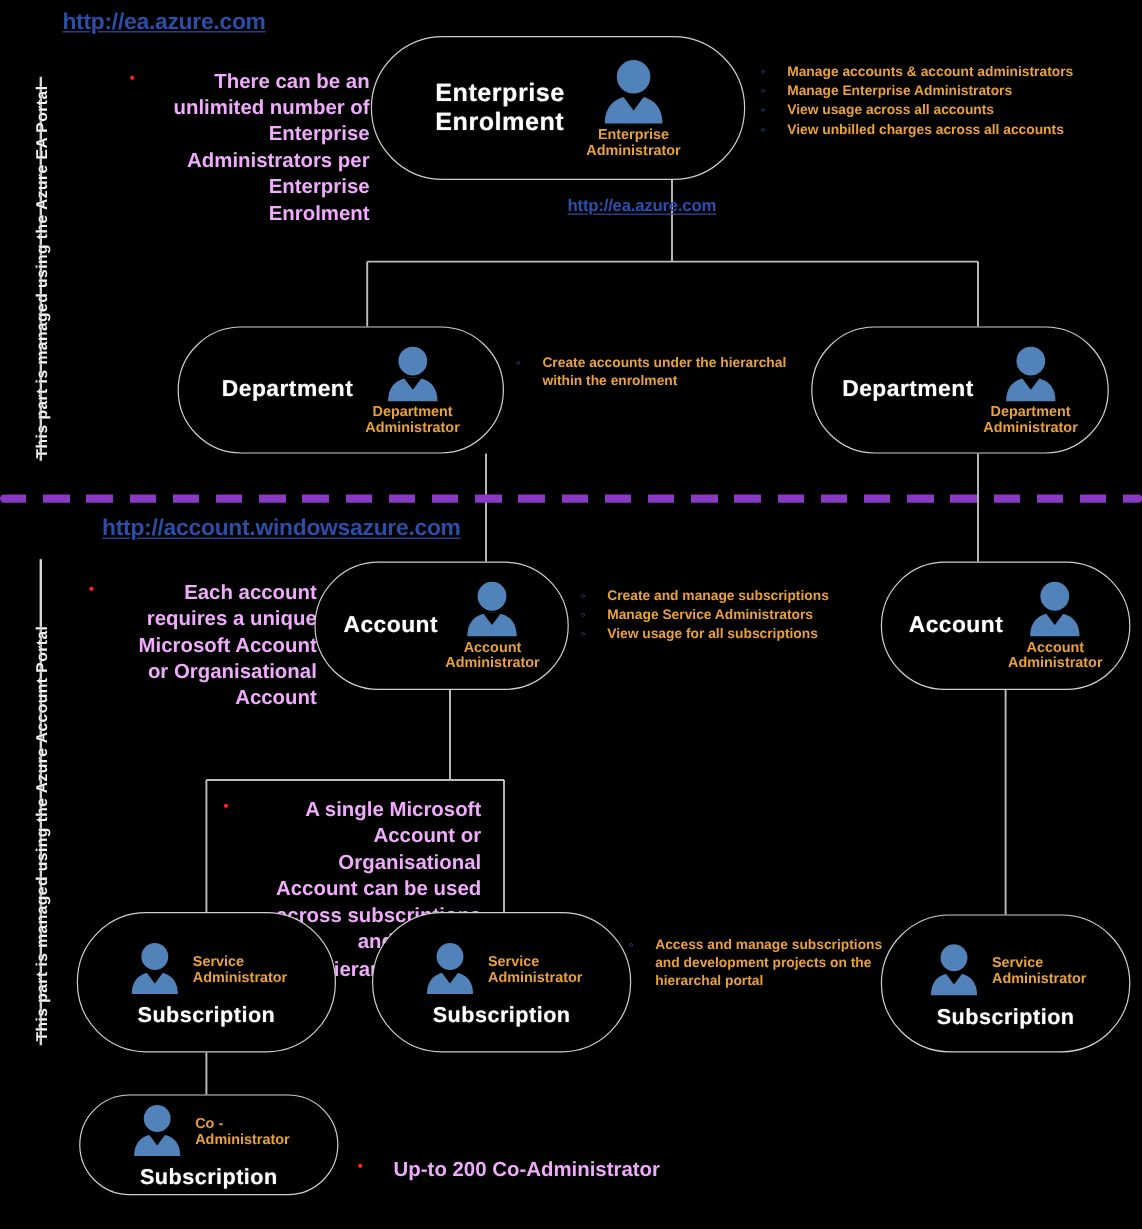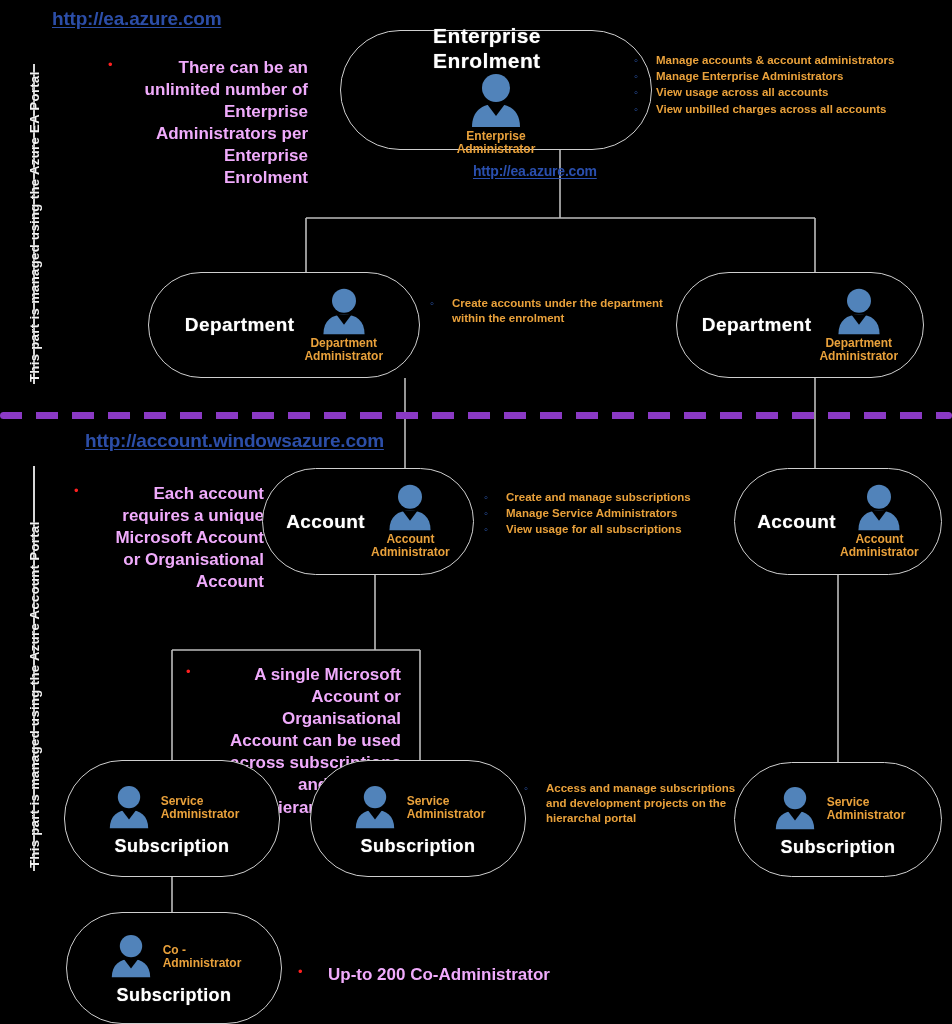--- a/index.html
+++ b/index.html
@@ -178,21 +178,21 @@
   <div class="side-rule" style="left:33px; top:466px; height:405px;"></div>
   <div class="side-label" style="left:27px; top:868px; transform: rotate(-90deg);">This part is managed using the Azure Account Portal</div>
 
   <a class="url" href="#" style="left:52px; top:8px;">http://ea.azure.com</a>
 
   <div class="note" style="left:108px; top:57px; width:200px;">
     <span class="nbul">•</span>
     <span class="ntxt">There can be an unlimited number of Enterprise Administrators per Enterprise Enrolment</span>
   </div>
 
-  <div class="node" style="left:340px; top:30px; width:312px; height:120px; border-radius:60px;flex-direction:column;">
+  <div class="node" style="left:309px; top:30px; width:312px; height:120px; border-radius:60px;">
     <div class="node-title" style="font-size:21px; white-space:pre-line; line-height:1.15; margin-right:18px;">Enterprise
 Enrolment</div>
     <div class="role">
       <svg class="person" width="60" height="56" viewBox="0 0 60 56">
         <circle cx="30" cy="15" r="14" fill="#5183ba"></circle>
         <path d="M6,54 C6,38 16,31 30,31 C44,31 54,38 54,54 Z" fill="#5183ba"></path>
         <path d="M21,31 L30,43 L39,31 Z" fill="#000"></path>
       </svg>
       <div class="role-label">Enterprise
 Administrator</div>
@@ -229,21 +229,21 @@
         <path d="M21,31 L30,43 L39,31 Z" fill="#000"></path>
       </svg>
       <div class="role-label">Department
 Administrator</div>
     </div>
   </div>
 
   <ul class="bullets" style="left:430px; top:296px; width:246px;">
     <li>
       <span class="bul">◦</span>
-      <span class="btxt">Create accounts under the department within the enrolment</span>
+      <span class="btxt">Create accounts under the hierarchal within the enrolment</span>
     </li>
   </ul>
 
   <div class="node" style="left:676px; top:272px; width:248px; height:106px; border-radius:53px;">
     <div class="node-title" style="font-size:19px; margin-right:8px;">Department</div>
     <div class="role">
       <svg class="person" width="52" height="48" viewBox="0 0 60 56">
         <circle cx="30" cy="15" r="14" fill="#5183ba"></circle>
         <path d="M6,54 C6,38 16,31 30,31 C44,31 54,38 54,54 Z" fill="#5183ba"></path>
         <path d="M21,31 L30,43 L39,31 Z" fill="#000"></path>
@@ -347,21 +347,21 @@
         <circle cx="30" cy="15" r="14" fill="#5183ba"></circle>
         <path d="M6,54 C6,38 16,31 30,31 C44,31 54,38 54,54 Z" fill="#5183ba"></path>
         <path d="M21,31 L30,43 L39,31 Z" fill="#000"></path>
       </svg>
       <div class="role-label" style="text-align:left;">Service
 Administrator</div>
     </div>
     <div class="node-title" style="font-size:18px; margin-top:6px;">Subscription</div>
   </div>
 
-  <div class="node" style="left:66px; top:912px; width:216px; height:112px; border-radius:56px; flex-direction:column; gap:0;">
+  <div class="node" style="left:66px; top:912px; width:216px; height:84px; border-radius:56px; flex-direction:column; gap:0;">
     <div class="role" style="flex-direction:row; gap:8px; margin-top:4px;">
       <svg class="person" width="48" height="45" viewBox="0 0 60 56">
         <circle cx="30" cy="15" r="14" fill="#5183ba"></circle>
         <path d="M6,54 C6,38 16,31 30,31 C44,31 54,38 54,54 Z" fill="#5183ba"></path>
         <path d="M21,31 L30,43 L39,31 Z" fill="#000"></path>
       </svg>
       <div class="role-label" style="text-align:left;">Co -
 Administrator</div>
     </div>
     <div class="node-title" style="font-size:18px; margin-top:6px;">Subscription</div>

